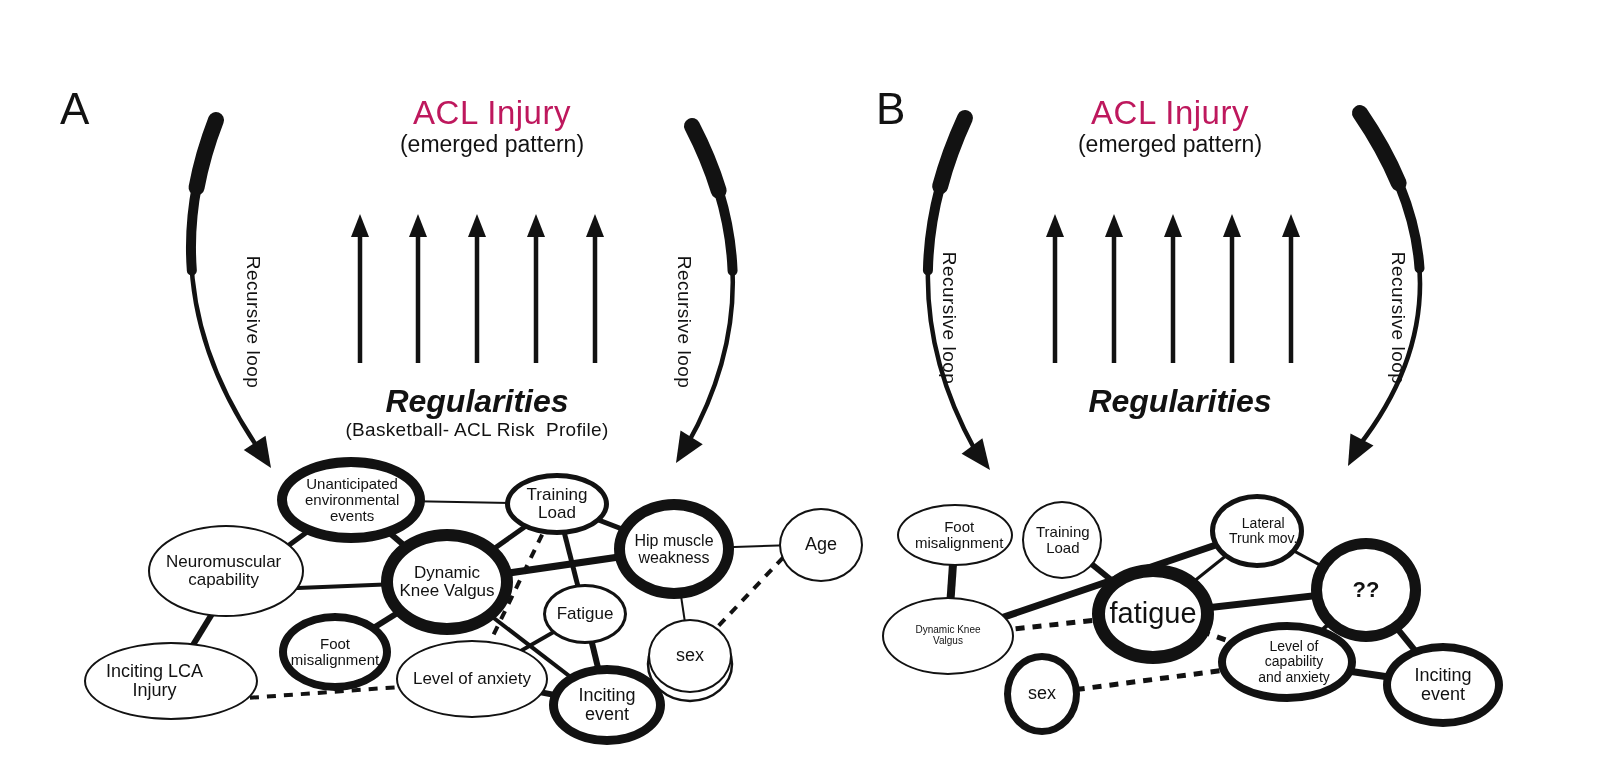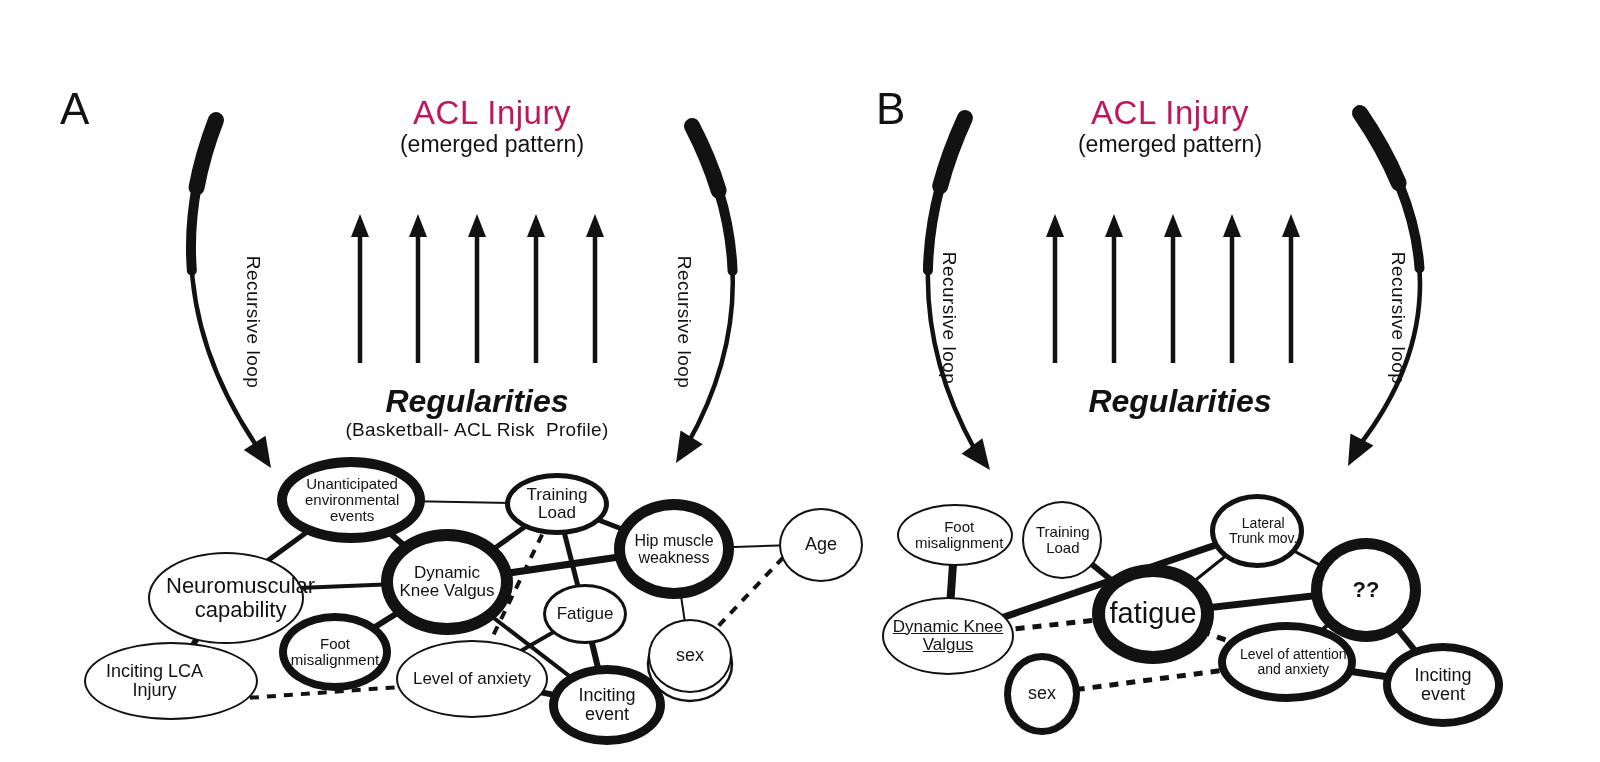--- a/index.html
+++ b/index.html
@@ -113,42 +113,42 @@
 
   <div id="nodes">
       <div class="node left" style="left: 277px; top: 457px; width: 148px; height: 86px; border-width: 10px; font-size: 15px; padding-left: 18px;">Unanticipated
 environmental
 events</div>
       <div class="node" style="left: 505px; top: 473px; width: 104px; height: 62px; border-width: 5px; font-size: 17px;">Training
 Load</div>
       <div class="node" style="left: 614px; top: 499px; width: 120px; height: 100px; border-width: 11px; font-size: 16px;">Hip muscle
 weakness</div>
       <div class="node" style="left: 779px; top: 508px; width: 84px; height: 74px; border-width: 2.5px; font-size: 18px;">Age</div>
-      <div class="node left" style="left: 148px; top: 552px; width: 156px; height: 92px; border-width: 2.5px; font-size: 22px; padding-left: 16px;">Neuromuscular
+      <div class="node left" style="left: 148px; top: 525px; width: 156px; height: 92px; border-width: 2.5px; font-size: 17px; padding-left: 16px;">Neuromuscular
 capability</div>
       <div class="node" style="left: 381px; top: 529px; width: 132px; height: 106px; border-width: 12px; font-size: 17px;">Dynamic
 Knee Valgus</div>
       <div class="node" style="left: 279px; top: 613px; width: 112px; height: 78px; border-width: 8px; font-size: 15px;">Foot
 misalignment</div>
       <div class="node" style="left: 543px; top: 584px; width: 84px; height: 60px; border-width: 3px; font-size: 17px;">Fatigue</div>
       <div class="node" style="left: 648px; top: 619px; width: 84px; height: 74px; border-width: 2.5px; font-size: 18px;">sex</div>
       <div class="node left" style="left: 84px; top: 642px; width: 174px; height: 78px; border-width: 2.5px; font-size: 18px; padding-left: 20px;">Inciting LCA
 Injury</div>
       <div class="node" style="left: 396px; top: 640px; width: 152px; height: 78px; border-width: 2.5px; font-size: 17px;">Level of anxiety</div>
       <div class="node" style="left: 549px; top: 665px; width: 116px; height: 80px; border-width: 9px; font-size: 18px;">Inciting
 event</div>
       <div class="node left" style="left: 897px; top: 504px; width: 116px; height: 62px; border-width: 2.5px; font-size: 15px; padding-left: 16px;">Foot
 misalignment</div>
       <div class="node left" style="left: 1022px; top: 501px; width: 80px; height: 78px; border-width: 2.5px; font-size: 15px; padding-left: 12px;">Training
 Load</div>
       <div class="node left" style="left: 1210px; top: 494px; width: 94px; height: 74px; border-width: 5px; font-size: 14px; padding-left: 14px;">Lateral
 Trunk mov.</div>
       <div class="node" style="left: 1311px; top: 538px; width: 110px; height: 104px; border-width: 11px; font-size: 22px; font-weight: 700;">??</div>
-      <div class="node" style="left: 882px; top: 597px; width: 132px; height: 78px; border-width: 2.5px; font-size: 17px; text-decoration: underline;">Dynamic Knee
+      <div class="node" style="left: 882px; top: 597px; width: 132px; height: 78px; border-width: 2.5px; font-size: 10px;">Dynamic Knee
 Valgus</div>
       <div class="node" style="left: 1092px; top: 564px; width: 122px; height: 100px; border-width: 13px; font-size: 29px;">fatigue</div>
       <div class="node" style="left: 1004px; top: 653px; width: 76px; height: 82px; border-width: 7px; font-size: 18px;">sex</div>
-      <div class="node left" style="left: 1218px; top: 622px; width: 138px; height: 80px; border-width: 8px; font-size: 14px; padding-left: 14px;">Level of attention
+      <div class="node left" style="left: 1218px; top: 622px; width: 138px; height: 80px; border-width: 8px; font-size: 14px; padding-left: 14px;">Level of capability
 and anxiety</div>
       <div class="node" style="left: 1383px; top: 643px; width: 120px; height: 84px; border-width: 8px; font-size: 18px;">Inciting
 event</div>
     </div>
 </div>
 
 </body></html>

